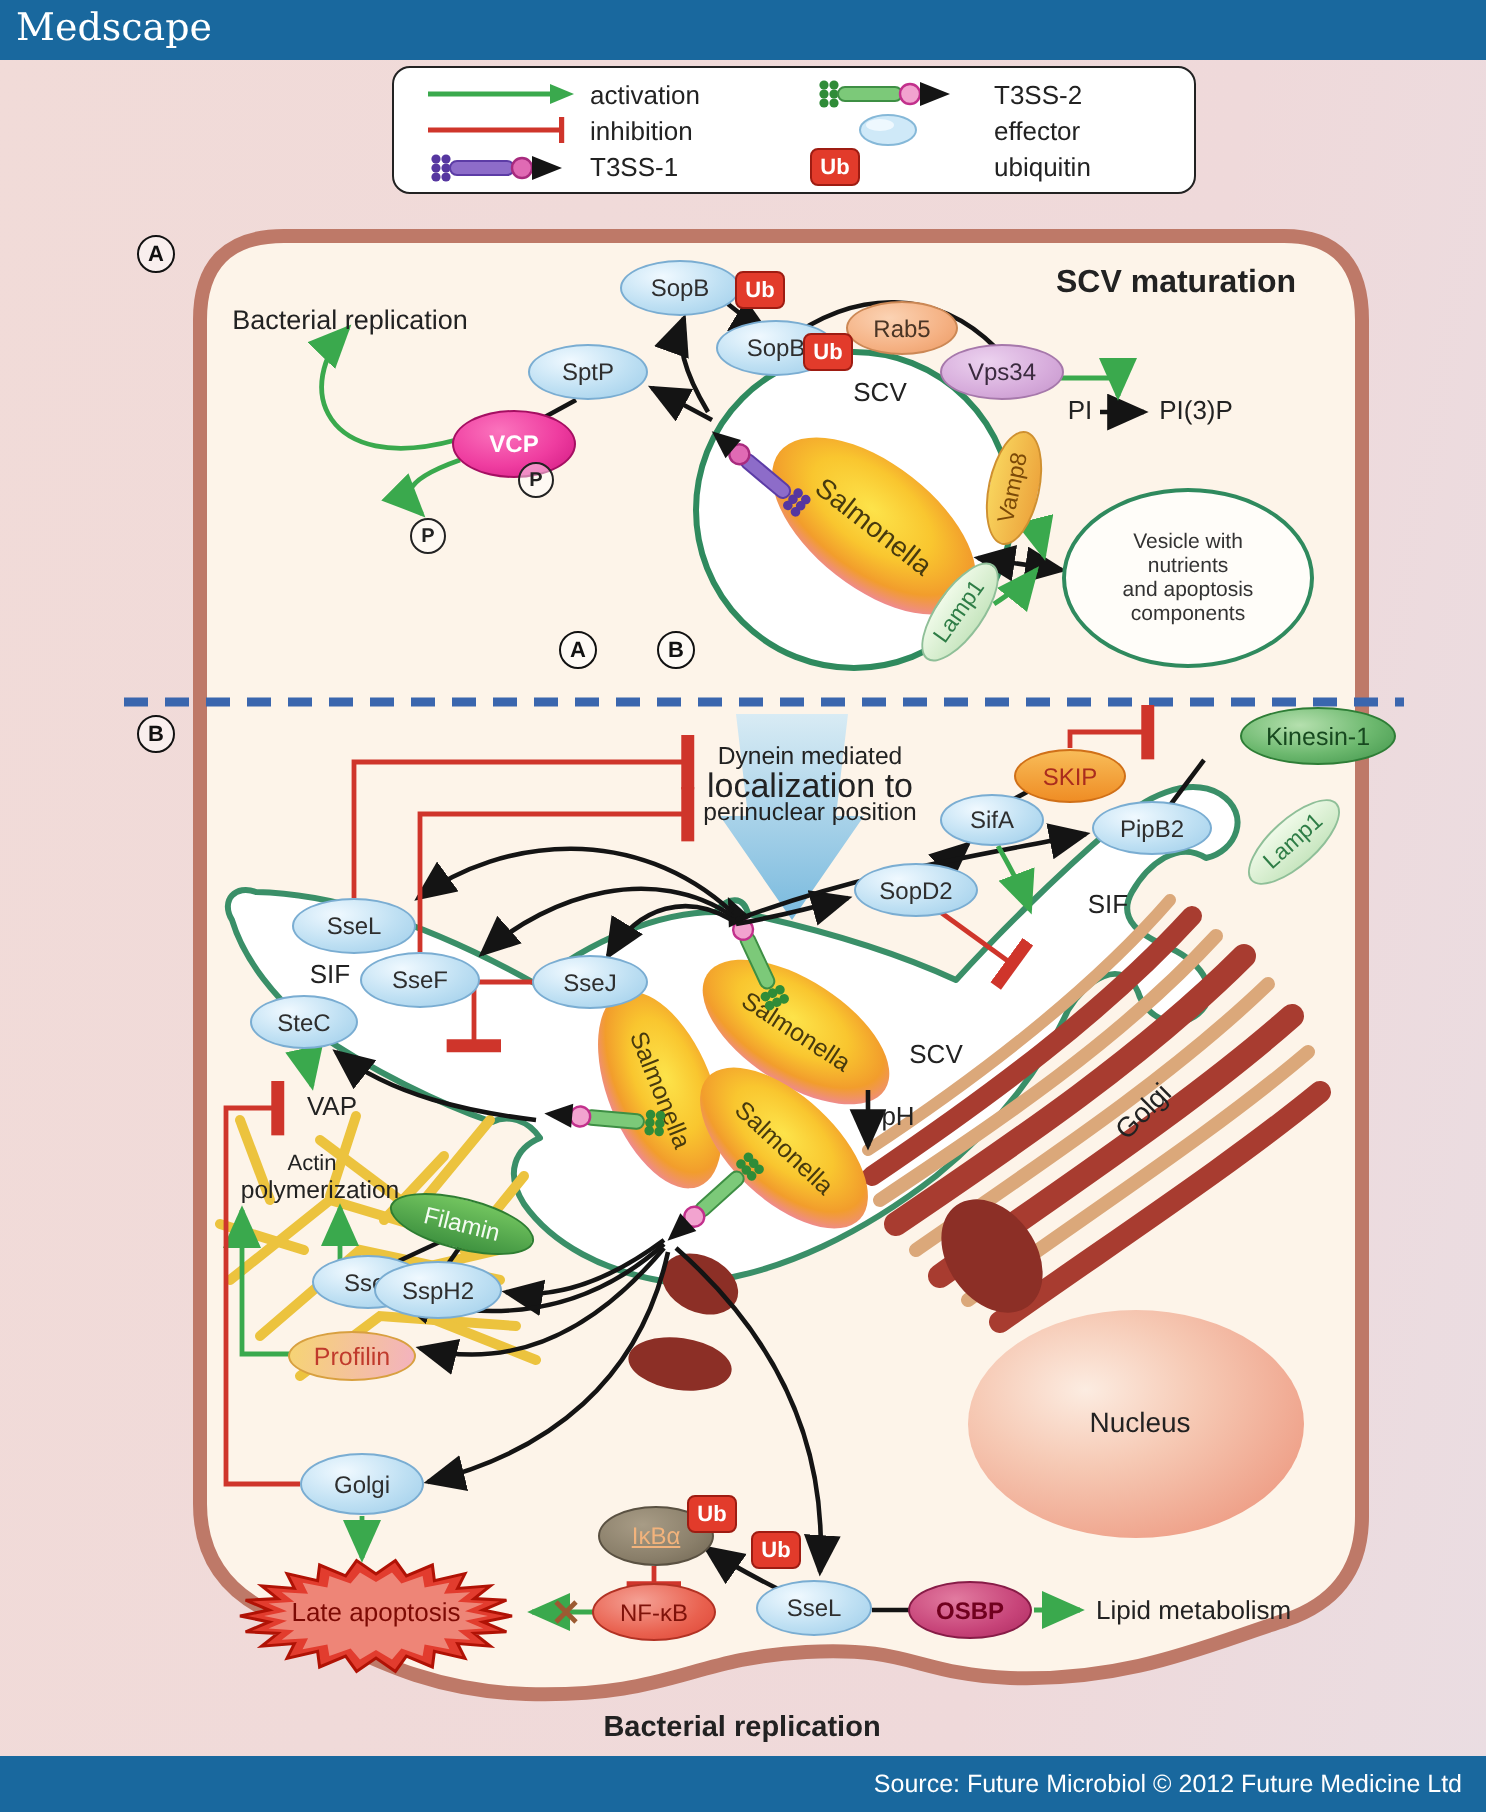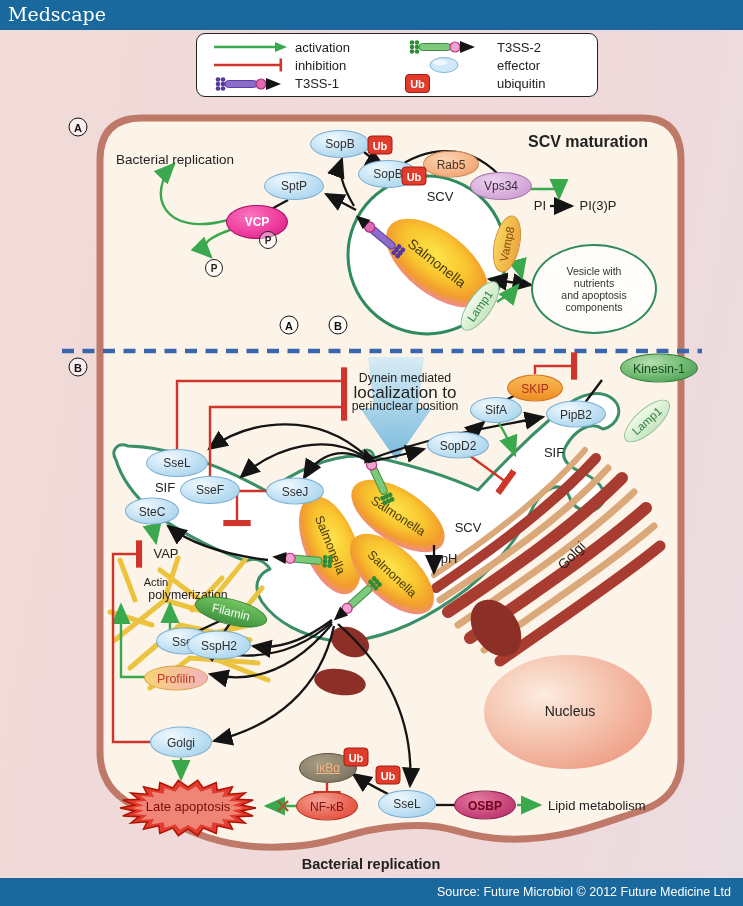--- a/index.html
+++ b/index.html
@@ -331,21 +331,21 @@
 
   <div class="lbl" style="left:405px;top:379px;font-size:12.3px;">Dynein mediated</div>
   <div class="lbl" style="left:405px;top:393px;font-size:17px;">localization to</div>
   <div class="lbl" style="left:405px;top:407px;font-size:12.3px;">perinuclear position</div>
   <div class="lbl" style="left:165px;top:488px;">SIF</div>
   <div class="lbl" style="left:554px;top:453px;">SIF</div>
   <div class="lbl" style="left:468px;top:528px;">SCV</div>
   <div class="lbl" style="left:449px;top:559px;">pH</div>
   <div class="lbl" style="left:166px;top:554px;">VAP</div>
   <div class="lbl" style="left:156px;top:582px;font-size:11px;">Actin</div>
-  <div class="lbl" style="left:160px;top:596px;font-size:12.3px;margin-left:28px;">polymerization</div>
+  <div class="lbl" style="left:160px;top:596px;font-size:12.3px;">polymerization</div>
   <div class="lbl" style="left:572px;top:556px;font-size:14px;transform:translate(-50%,-50%) rotate(-45deg);">Golgi</div>
   <div class="lbl" style="left:570px;top:712px;font-size:14px;">Nucleus</div>
   <div class="lbl" style="left:188px;top:807px;color:#7d0a04;z-index:6;">Late apoptosis</div>
   <div class="lbl lbl-left" style="left:548px;top:806px;">Lipid metabolism</div>
   <div class="lbl bold" style="left:371px;top:864px;font-size:14.5px;">Bacterial replication</div>
 
   <div class="node" style="left:294px;top:186px;width:58px;height:26px;">SptP</div>
   <div class="node vcp" style="left:257px;top:222px;width:60px;height:32px;">VCP</div>
   <div class="node" style="left:340px;top:144px;width:58px;height:26px;">SopB</div>
   <div class="node" style="left:388px;top:174px;width:58px;height:26px;">SopB</div>

